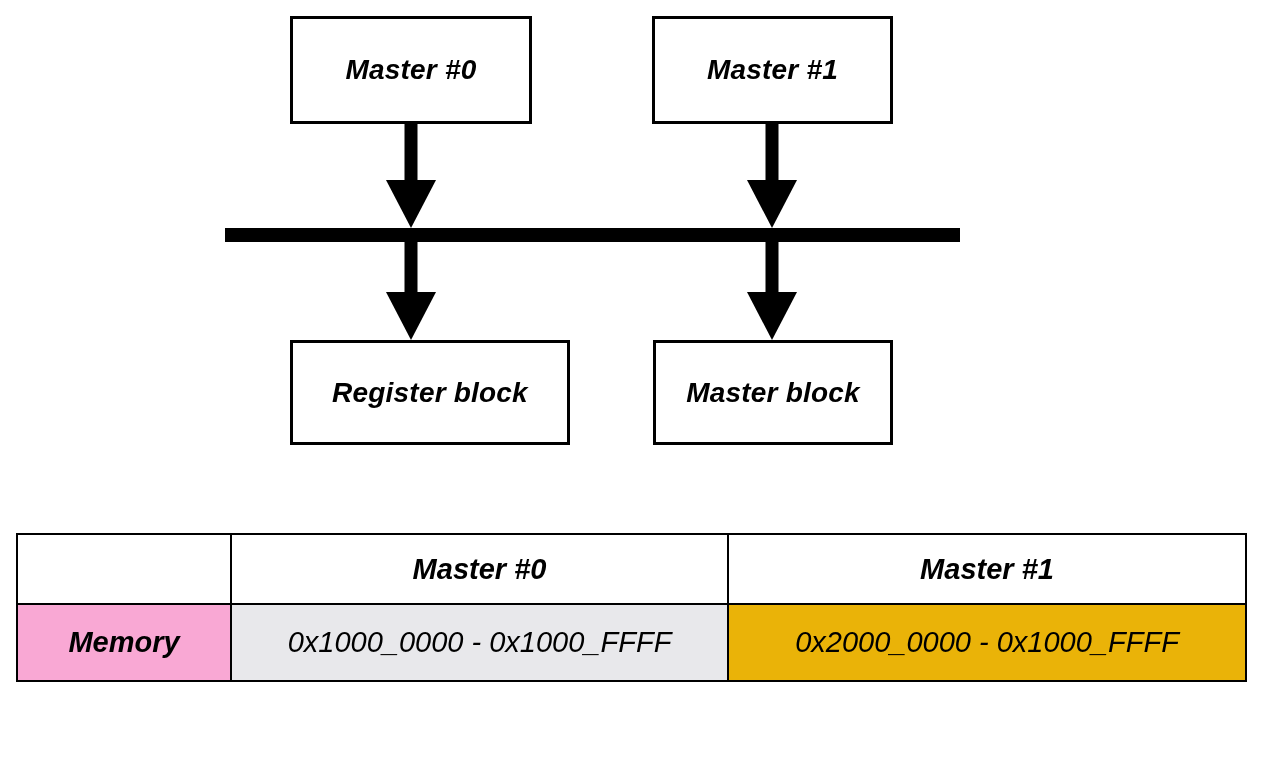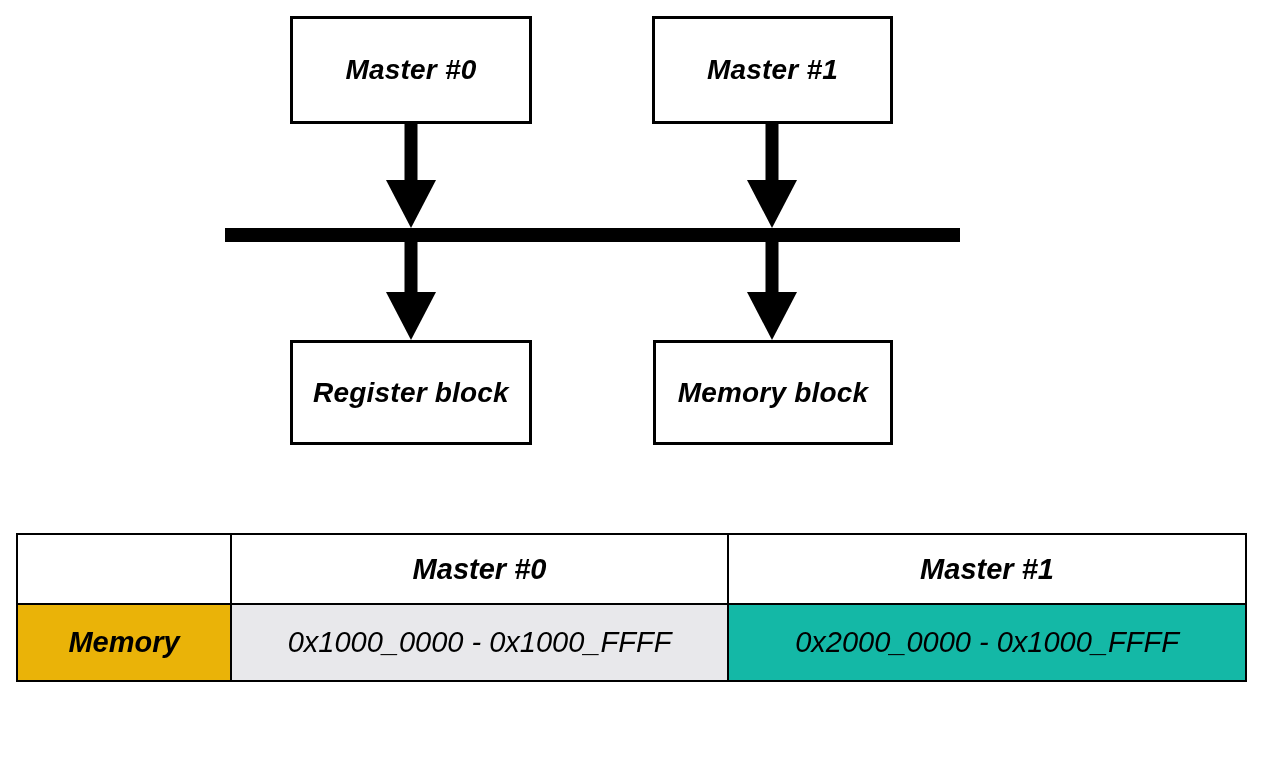--- a/index.html
+++ b/index.html
@@ -25,21 +25,21 @@
     display: flex;
     align-items: center;
     justify-content: center;
     font-size: 28px;
     font-weight: 700;
     color: #000000;
     letter-spacing: 0.2px;
   }
   .box-master0   { left: 290px; top: 16px;  width: 242px; height: 108px; }
   .box-master1   { left: 652px; top: 16px;  width: 241px; height: 108px; }
-  .box-register  { left: 290px; top: 340px; width: 242px; height: 105px; }
+  .box-register  { left: 290px; top: 340px; width: 280px; height: 105px; }
   .box-memory    { left: 653px; top: 340px; width: 240px; height: 105px; }
   .bus {
     position: absolute;
     left: 225px;
     top: 228px;
     width: 735px;
     height: 14px;
     background: #000000;
   }
   .arrow {
@@ -120,38 +120,38 @@
     <svg class="arrow arrow-dn-1" width="50" height="98" viewBox="0 0 50 98">
       <rect x="18.5" y="0" width="13" height="54" fill="#000000"></rect>
       <polygon points="0,50 50,50 25,98" fill="#000000"></polygon>
     </svg>
 
     <div class="dbox box-register">
       <span>Register block</span>
     </div>
 
     <div class="dbox box-memory">
-      <span>Memory block</span>
+      <span>Master block</span>
     </div>
 
   </div>
 
   <table class="addr">
     <colgroup>
         <col class="c0">
         <col class="c1">
         <col class="c2">
       </colgroup>
     <tbody>
       <tr class="hdr">
         <td></td>
         <th>Master #0</th>
         <th>Master #1</th>
       </tr>
       <tr class="r-mem shaded">
-        <th style="background: #eab308;">Memory</th>
+        <th style="background: #f9a8d4;">Memory</th>
         <td class="val" style="background: rgb(232, 232, 235);">0x1000_0000 - 0x1000_FFFF</td>
-        <td class="val" style="background: #14b8a6;">0x2000_0000 - 0x1000_FFFF</td>
+        <td class="val" style="background: #eab308;">0x2000_0000 - 0x1000_FFFF</td>
       </tr>
     </tbody>
   </table>
 
 </div>
 
 </body></html>

